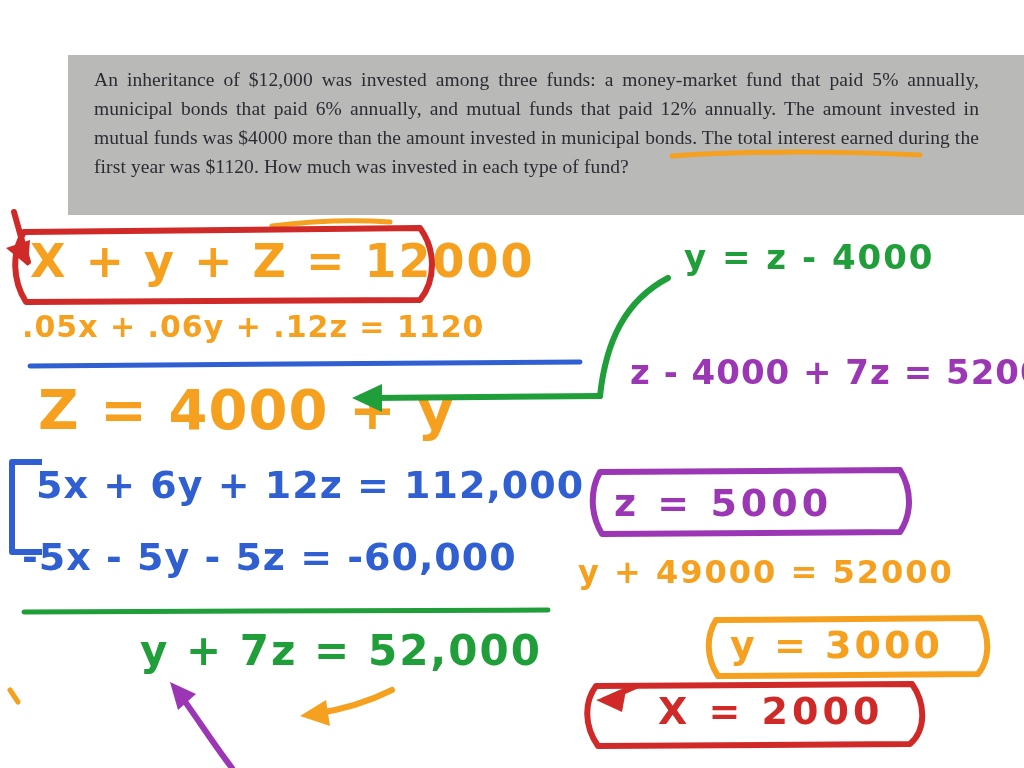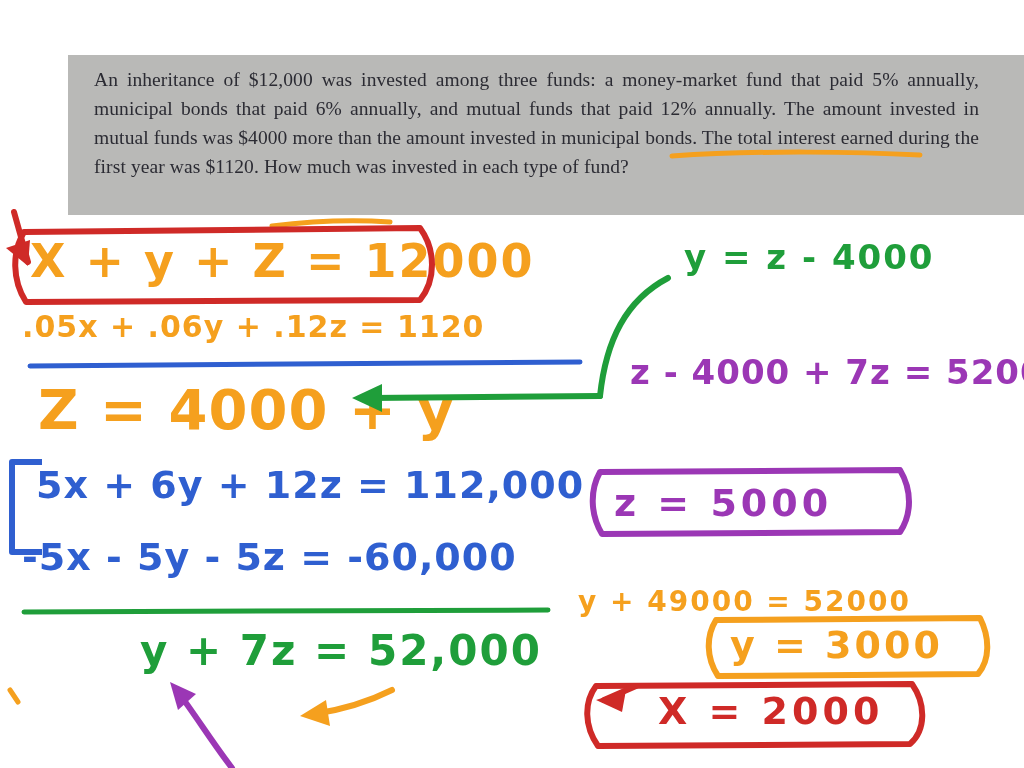--- a/index.html
+++ b/index.html
@@ -82,21 +82,21 @@
 
   <div class="hw green" style="left:140px; top:630px; font-size:42px; letter-spacing:2px;">y + 7z = 52,000</div>
 
   <div class="hw green" style="left:684px; top:240px; font-size:34px; letter-spacing:2px;">y = z - 4000</div>
 
   <div class="hw purple" style="left:630px; top:355px; font-size:34px; letter-spacing:1px;">z - 4000 + 7z = 5200</div>
 
 
   <div class="hw purple" style="left:614px; top:484px; font-size:38px; letter-spacing:4px;">z = 5000</div>
 
-  <div class="hw orange" style="left:578px; top:556px; font-size:28px; letter-spacing:2px;margin-top:32px;">y + 49000 = 52000</div>
+  <div class="hw orange" style="left:578px; top:556px; font-size:32px; letter-spacing:2px;">y + 49000 = 52000</div>
 
   <div class="hw orange" style="left:730px; top:626px; font-size:38px; letter-spacing:3px;">y = 3000</div>
 
   <div class="hw red" style="left:630px; top:692px; font-size:38px; letter-spacing:4px;margin-left:28px;">X = 2000</div>
 
   <svg class="overlay" viewBox="0 0 1024 768">
 
     <path d="M672 156 C 760 150, 860 152, 920 155" stroke="#f5a01e" stroke-width="5" fill="none" stroke-linecap="round"></path>
 
     <path d="M272 226 C 320 220, 360 220, 390 222" stroke="#f5a01e" stroke-width="5" fill="none" stroke-linecap="round"></path>

